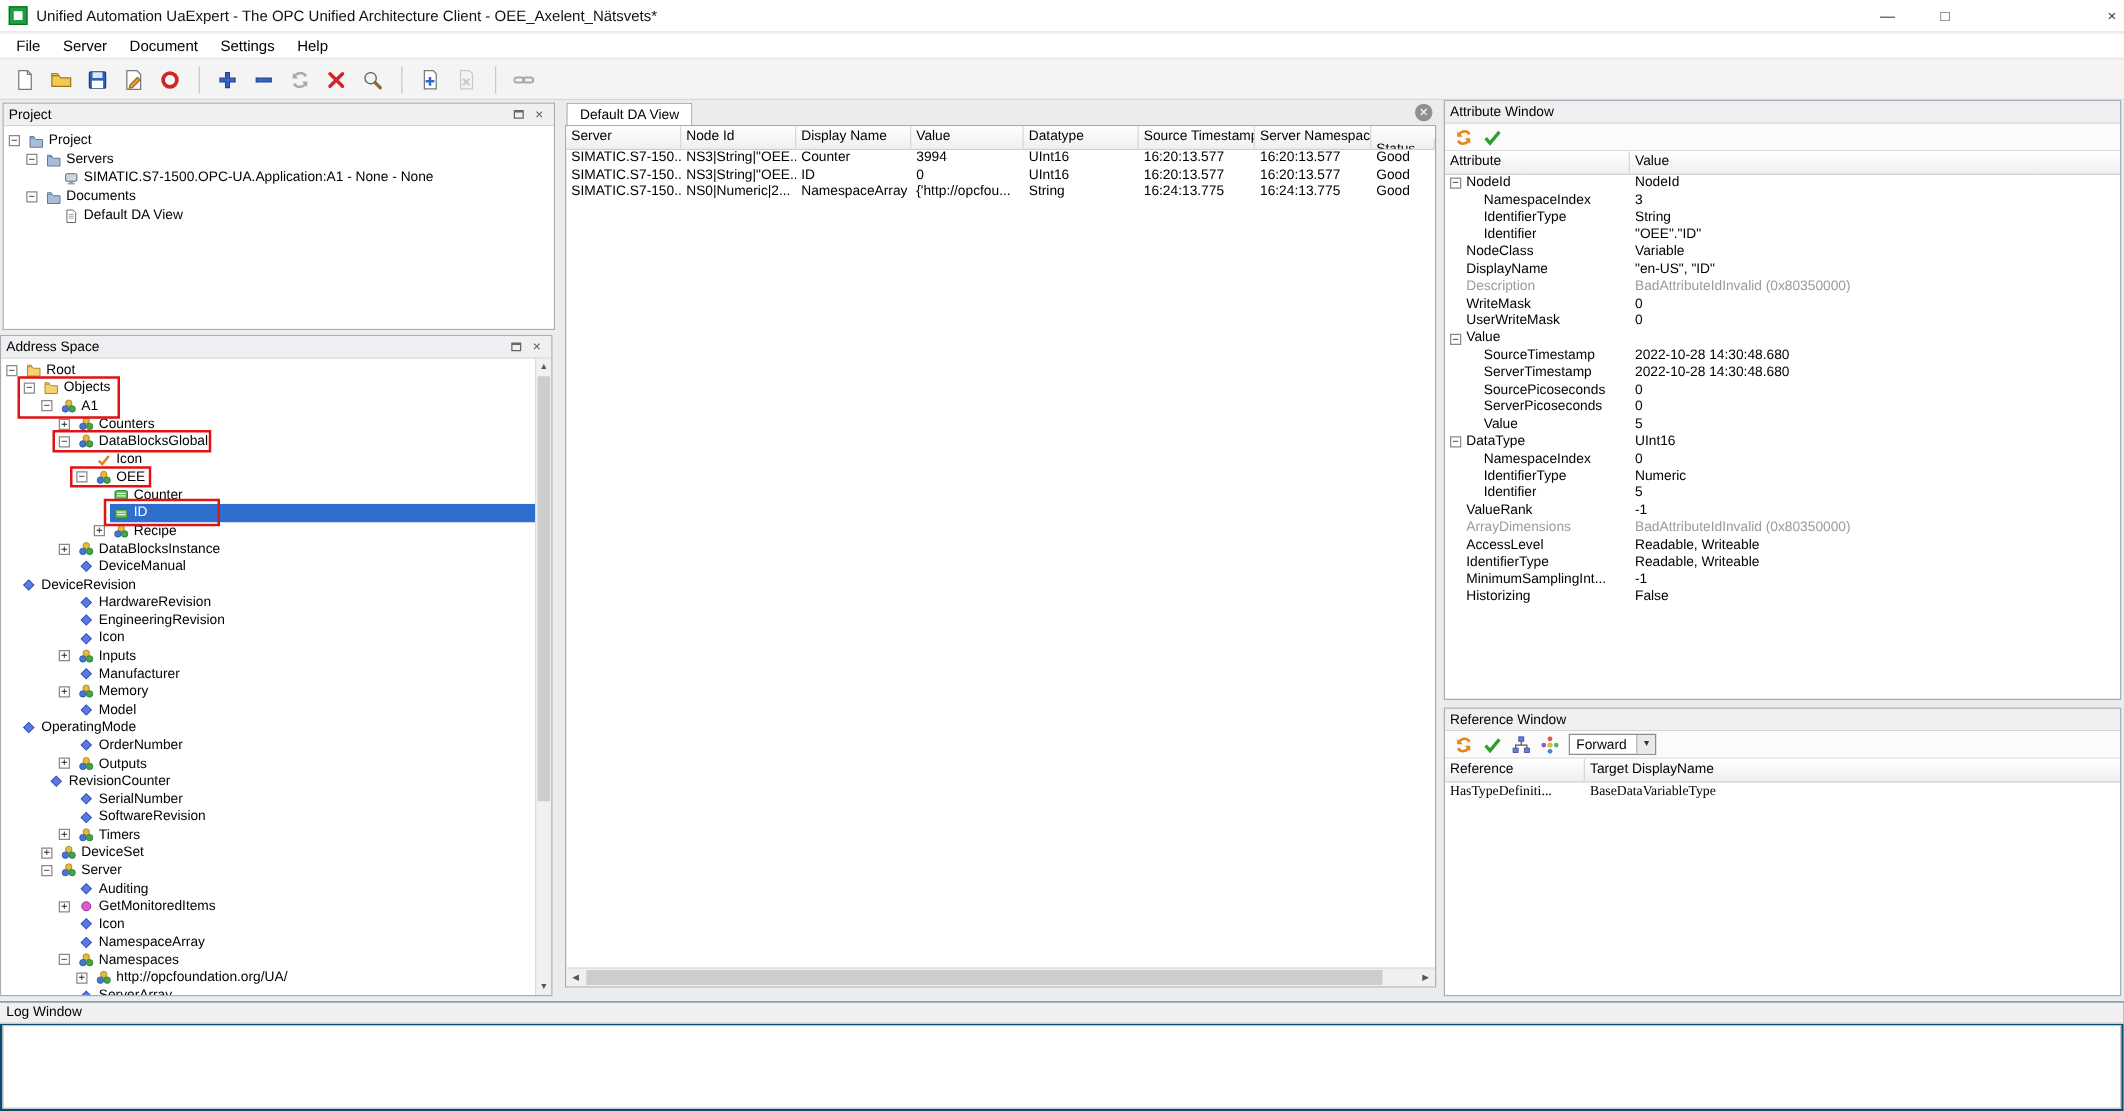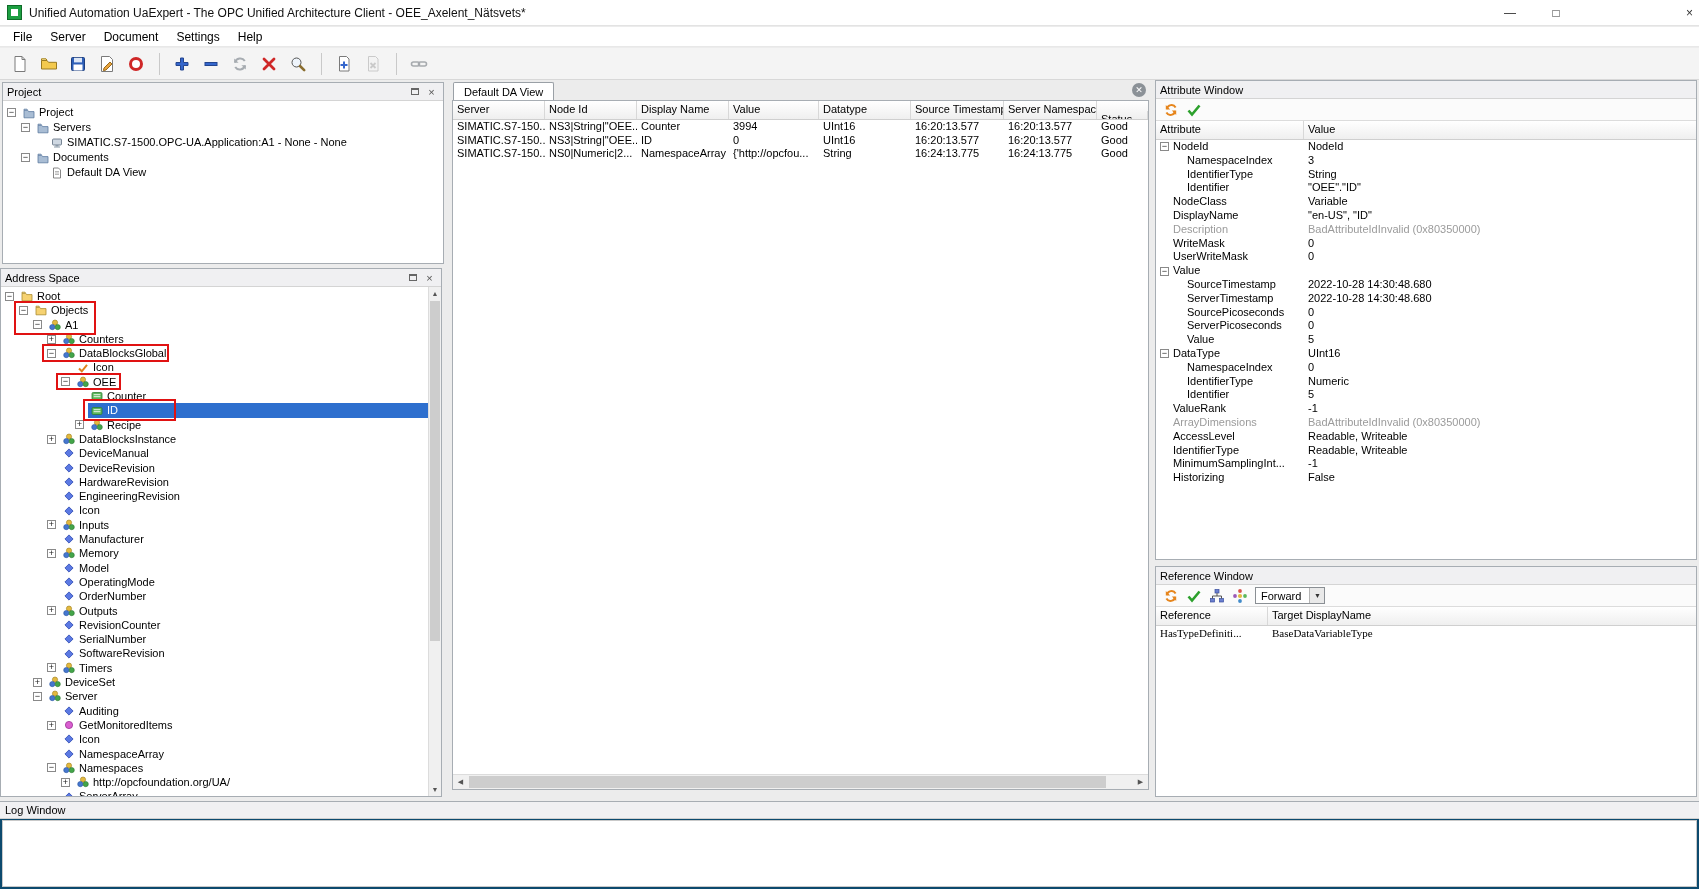--- a/index.html
+++ b/index.html
@@ -469,21 +469,21 @@
             <span class="expander hidden"></span>
             <span class="row-body">
               <span class="node-icon">
                 <svg width="12" height="12">
                   <rect x="3.1" y="3.1" width="5.8" height="5.8" fill="#5b79e3" stroke="#2f4cb3" stroke-width=".8" transform="rotate(45 6 6)"></rect>
                 </svg>
               </span>
               <span class="node-label">DeviceManual</span>
             </span>
           </div>
-          <div class="tree-row" style="padding-left: 46px;">
+          <div class="tree-row" style="">
             <span class="expander hidden"></span>
             <span class="row-body">
               <span class="node-icon">
                 <svg width="12" height="12">
                   <rect x="3.1" y="3.1" width="5.8" height="5.8" fill="#5b79e3" stroke="#2f4cb3" stroke-width=".8" transform="rotate(45 6 6)"></rect>
                 </svg>
               </span>
               <span class="node-label">DeviceRevision</span>
             </span>
           </div>
@@ -561,21 +561,21 @@
             <span class="expander hidden"></span>
             <span class="row-body">
               <span class="node-icon">
                 <svg width="12" height="12">
                   <rect x="3.1" y="3.1" width="5.8" height="5.8" fill="#5b79e3" stroke="#2f4cb3" stroke-width=".8" transform="rotate(45 6 6)"></rect>
                 </svg>
               </span>
               <span class="node-label">Model</span>
             </span>
           </div>
-          <div class="tree-row" style="padding-left: 46px;">
+          <div class="tree-row" style="">
             <span class="expander hidden"></span>
             <span class="row-body">
               <span class="node-icon">
                 <svg width="12" height="12">
                   <rect x="3.1" y="3.1" width="5.8" height="5.8" fill="#5b79e3" stroke="#2f4cb3" stroke-width=".8" transform="rotate(45 6 6)"></rect>
                 </svg>
               </span>
               <span class="node-label">OperatingMode</span>
             </span>
           </div>
@@ -596,21 +596,21 @@
               <span class="node-icon">
                 <svg width="12" height="12">
                   <circle cx="6" cy="3.6" r="2.6" fill="#e3b93f" stroke="#9c7c1c" stroke-width=".6"></circle>
                   <circle cx="3.3" cy="8.1" r="2.6" fill="#4577cf" stroke="#27539f" stroke-width=".6"></circle>
                   <circle cx="8.7" cy="8.1" r="2.6" fill="#43a549" stroke="#2a7330" stroke-width=".6"></circle>
                 </svg>
               </span>
               <span class="node-label">Outputs</span>
             </span>
           </div>
-          <div class="tree-row" style="padding-left: 46px; text-align: right;">
+          <div class="tree-row" style="padding-left: 22px; text-align: right;">
             <span class="expander hidden"></span>
             <span class="row-body">
               <span class="node-icon">
                 <svg width="12" height="12">
                   <rect x="3.1" y="3.1" width="5.8" height="5.8" fill="#5b79e3" stroke="#2f4cb3" stroke-width=".8" transform="rotate(45 6 6)"></rect>
                 </svg>
               </span>
               <span class="node-label">RevisionCounter</span>
             </span>
           </div>

